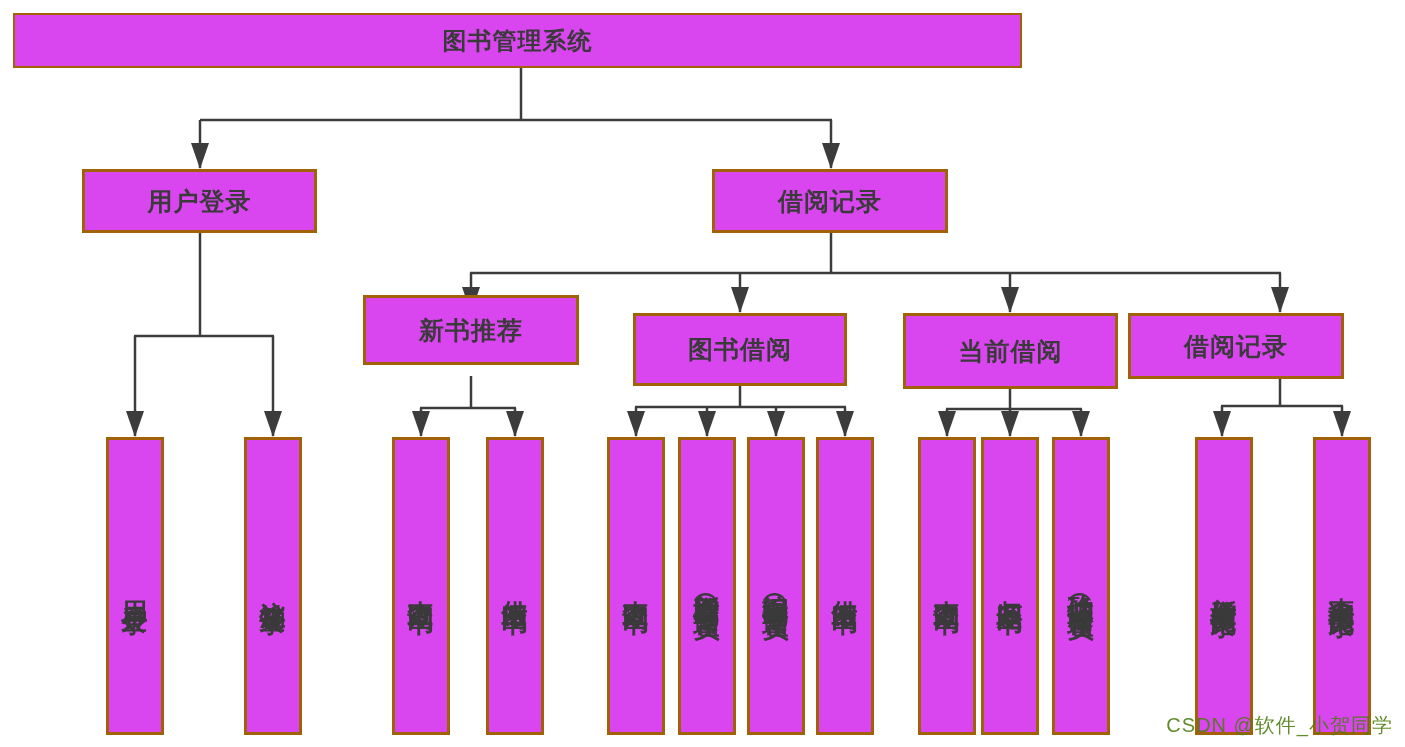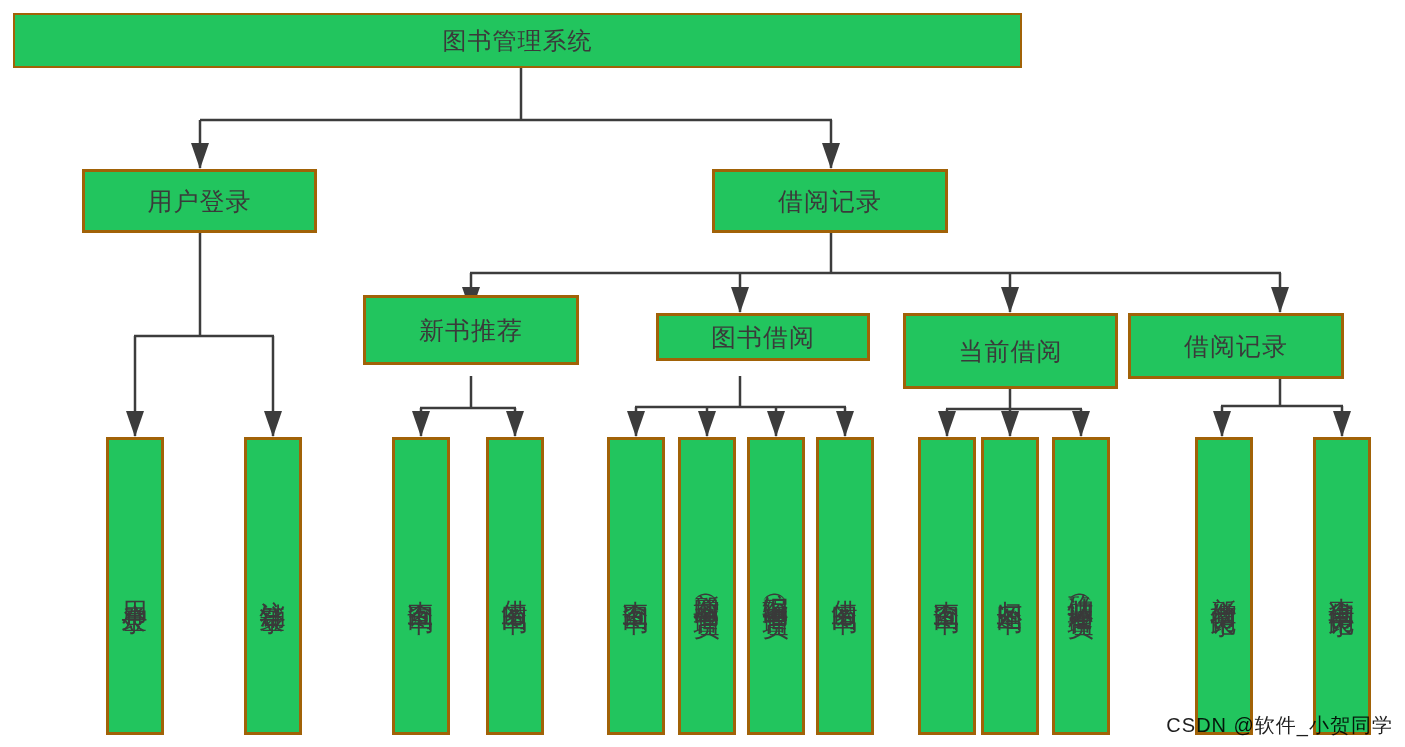--- a/index.html
+++ b/index.html
@@ -18,49 +18,50 @@
     overflow: hidden;
   }
   .connectors {
     position: absolute;
     left: 0; top: 0;
     width: 1405px;
     height: 747px;
   }
   .node {
     position: absolute;
-    background: #22c55e;
+    background: #d946ef;
     border: 3px solid #a16207;
     display: flex;
     align-items: center;
     justify-content: center;
     font-size: 25px;
     letter-spacing: 1px;
     color: #3a3a3a;
     z-index: 2;
+    font-weight: bold;
   }
   .node.root {
     border-width: 2px;
     font-size: 24px;
   }
   .node.vbox {
     writing-mode: vertical-rl;
     text-orientation: mixed;
     font-size: 26px;
     letter-spacing: 3px;
     line-height: 1;
     text-align: center;
   }
   .watermark {
     position: absolute;
     right: 12px;
     top: 712px;
     font-size: 20px;
     letter-spacing: 1px;
-    color: #000000;
+    color: #4d7c0f;
     opacity: 0.88;
     z-index: 5;
     white-space: nowrap;
   }
 </style>
 </head>
 <body>
 
 <div class="canvas">
 
@@ -113,21 +114,21 @@
       <line x1="1342" y1="406" x2="1342" y2="436" marker-end="url(#arr)"></line>
     </g>
   </svg>
 
   <div class="node root" style="left:13px; top:13px; width:1009px; height:55px;">图书管理系统</div>
 
   <div class="node" style="left:82px; top:169px; width:235px; height:64px;">用户登录</div>
   <div class="node" style="left:712px; top:169px; width:236px; height:64px;">借阅记录</div>
 
   <div class="node" style="left:363px; top:295px; width:216px; height:70px;">新书推荐</div>
-  <div class="node" style="left:656px; top:313px; width:214px; height:48px;">图书借阅</div>
+  <div class="node" style="left:633px; top:313px; width:214px; height:73px;">图书借阅</div>
   <div class="node" style="left:903px; top:313px; width:215px; height:76px;">当前借阅</div>
   <div class="node" style="left:1128px; top:313px; width:216px; height:66px;">借阅记录</div>
 
   <div class="node vbox" style="left:106px; top:437px; width:58px; height:298px;">用户登录</div>
   <div class="node vbox" style="left:244px; top:437px; width:58px; height:298px;">注销登录</div>
 
   <div class="node vbox" style="left:392px; top:437px; width:58px; height:298px;">查询图书</div>
   <div class="node vbox" style="left:486px; top:437px; width:58px; height:298px;">借阅图书</div>
 
   <div class="node vbox" style="left:607px; top:437px; width:58px; height:298px;">查询图书</div>

